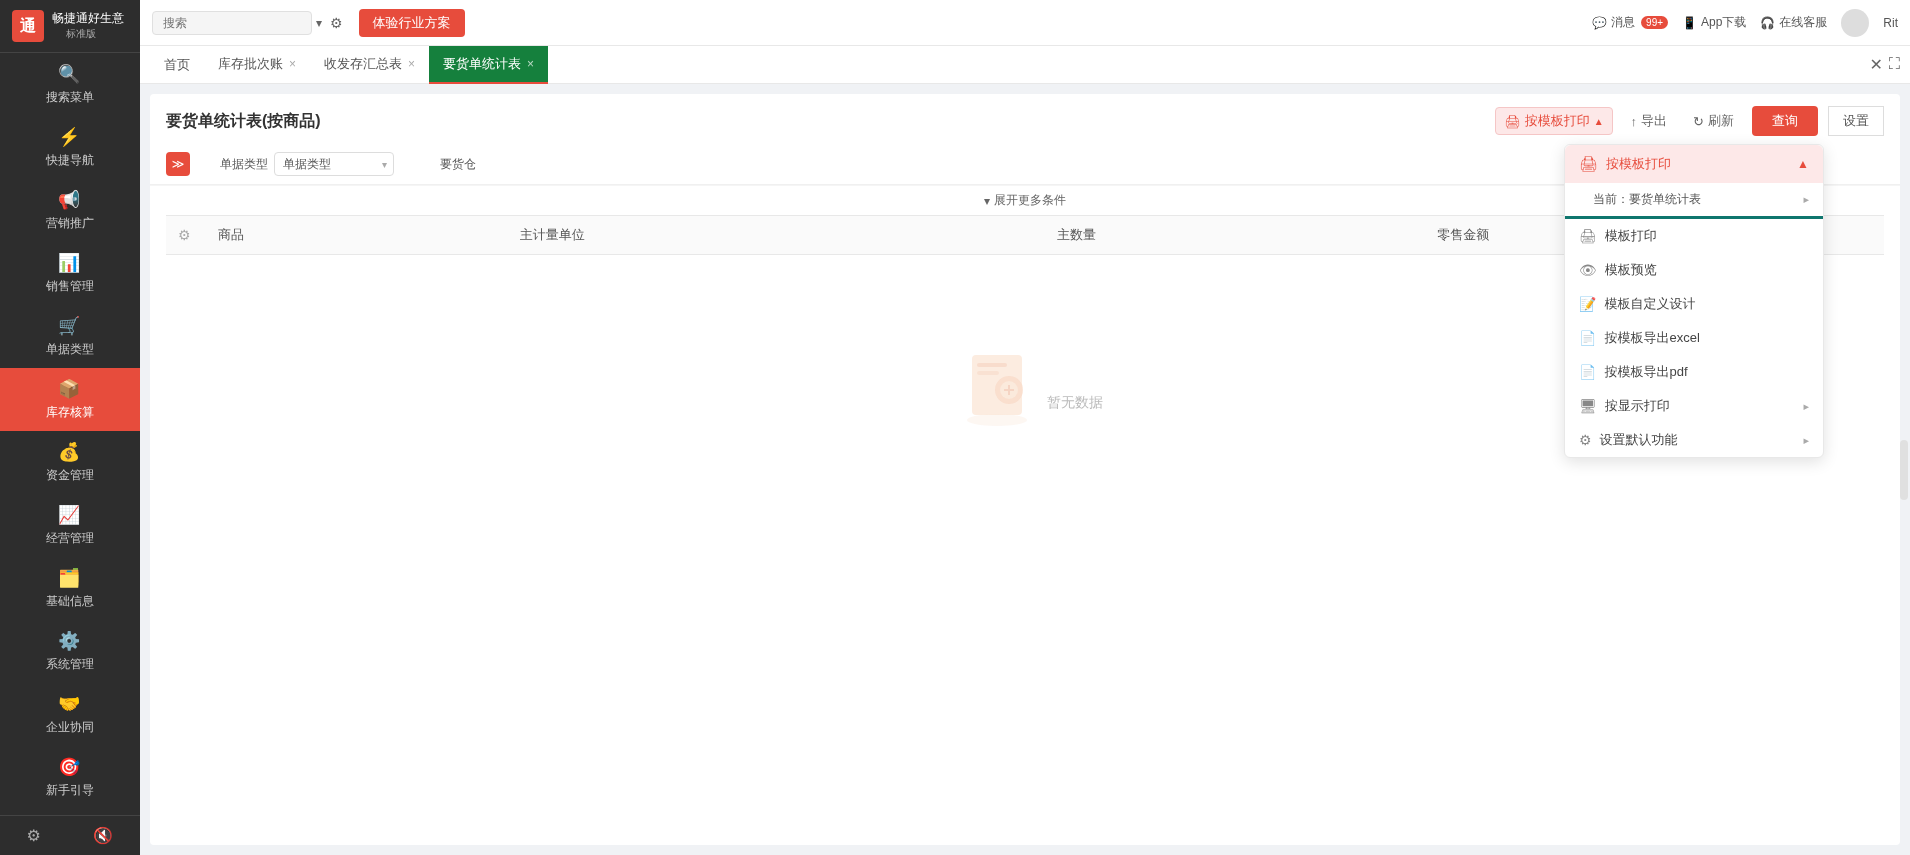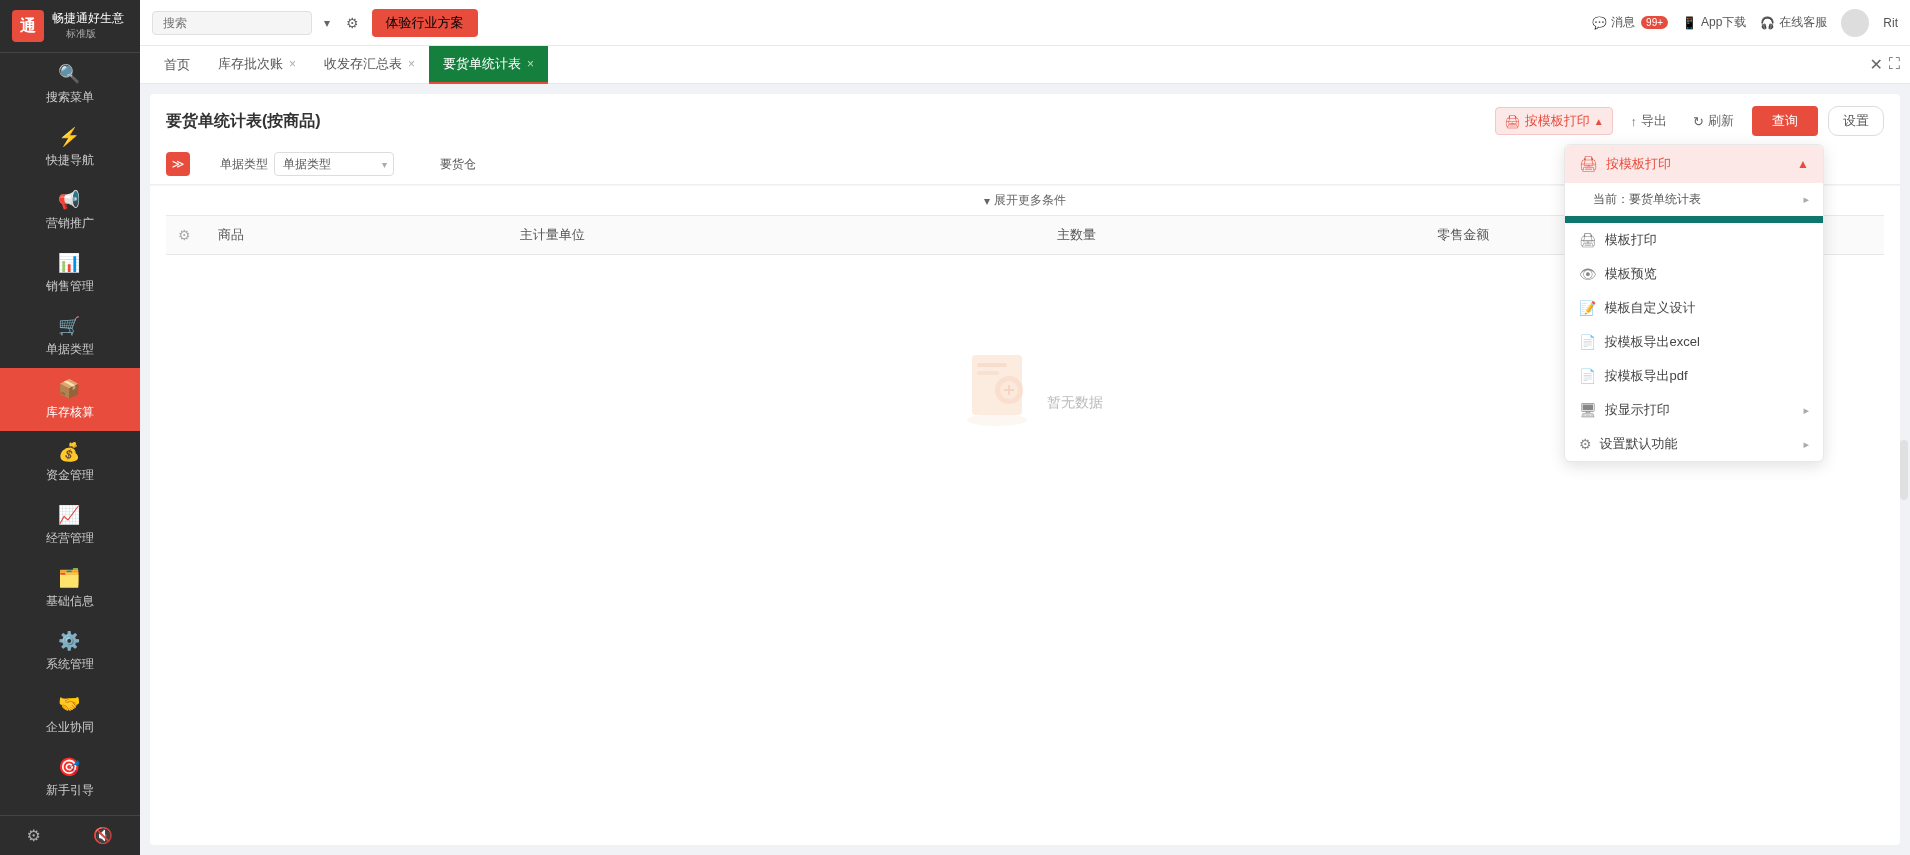--- a/index.html
+++ b/index.html
@@ -90,44 +90,44 @@
       overflow: hidden;
     }
 
     
     .topbar {
       background: #fff;
       height: 46px;
       display: flex;
       align-items: center;
       padding: 0 12px;
-      gap: 12px;
+      gap: 4px;
       border-bottom: 1px solid #e8e8e8;
       flex-shrink: 0;
     }
     .topbar-search {
       background: #f5f5f5;
       border: 1px solid #e0e0e0;
       border-radius: 4px;
       padding: 4px 10px;
       font-size: 12px;
       color: #999;
       width: 160px;
     }
     .topbar-arrow { color: #666; font-size: 12px; cursor: pointer; }
     .topbar-gear { color: #666; font-size: 14px; cursor: pointer; margin-left: 4px; }
     .topbar-trial-btn {
       background: #e74c3c;
-      color: #000000;
+      color: #ffffff;
       border: none;
       border-radius: 4px;
       padding: 5px 14px;
       font-size: 13px;
       cursor: pointer;
-      margin-left: 1px;
+      margin-left: 12px;
     }
     .topbar-spacer { flex: 1; }
     .topbar-right {
       display: flex;
       align-items: center;
       gap: 14px;
     }
     .topbar-right-item {
       display: flex;
       align-items: center;
@@ -243,21 +243,21 @@
       border: none;
       border-radius: 4px;
       padding: 6px 20px;
       font-size: 13px;
       cursor: pointer;
     }
     .settings-btn {
       border: 1px solid #ddd;
       color: #555;
       background: white;
-      border-radius: 10px;
+      border-radius: 0;
       padding: 5px 14px;
       font-size: 13px;
       cursor: pointer;
     }
 
     
     .filter-bar {
       display: flex;
       align-items: center;
       padding: 8px 16px;
@@ -407,21 +407,21 @@
       display: flex;
       align-items: center;
       gap: 8px;
       color: #e74c3c;
       font-size: 13px;
       font-weight: 500;
     }
     .dropdown-header-icon { font-size: 15px; }
     .dropdown-header-arrow { color: #e74c3c; font-size: 12px; }
     .dropdown-section {
-      border-bottom: 7px solid #0f766e;
+      border-bottom: 3px solid #0f766e;
     }
     .dropdown-current {
       display: flex;
       align-items: center;
       justify-content: space-between;
       padding: 8px 14px 8px 28px;
       font-size: 12px;
       color: #555;
       cursor: pointer;
     }

